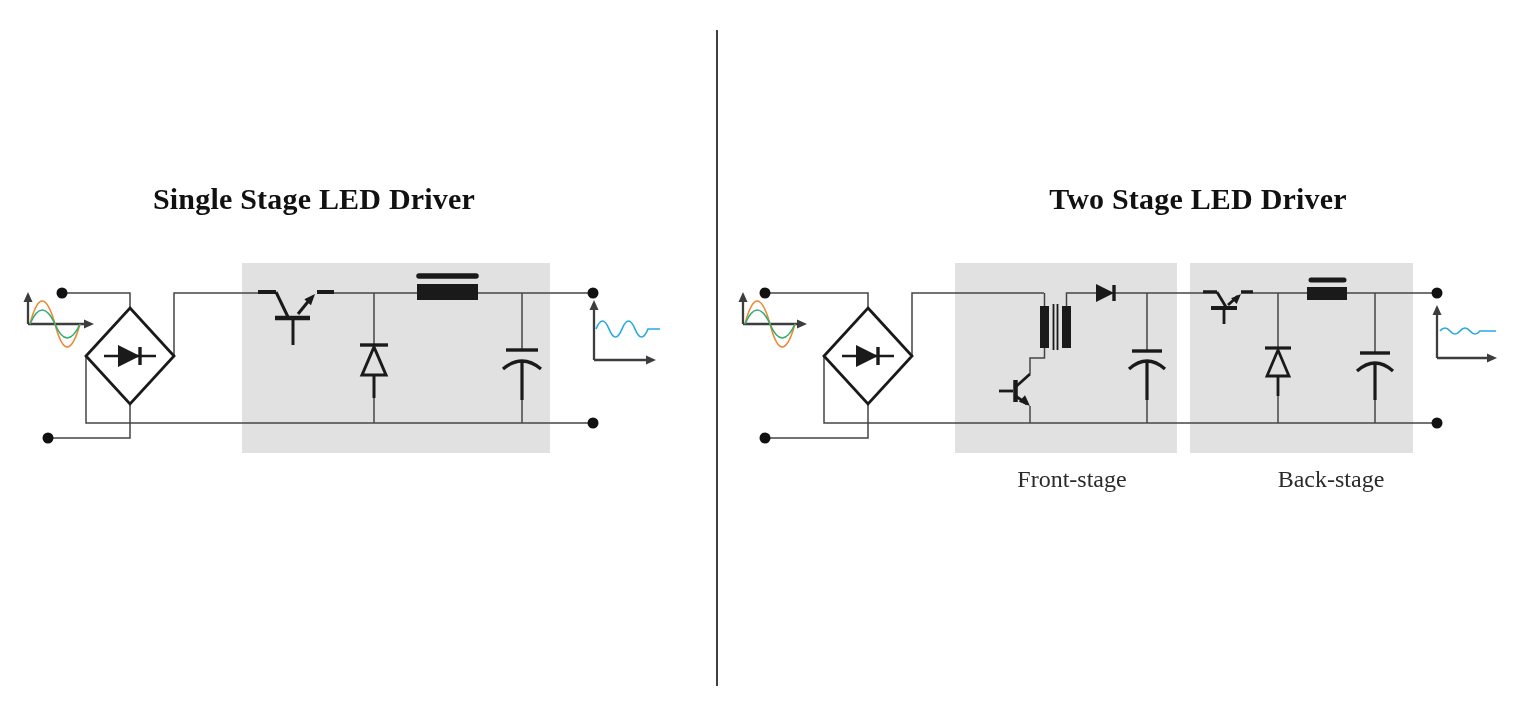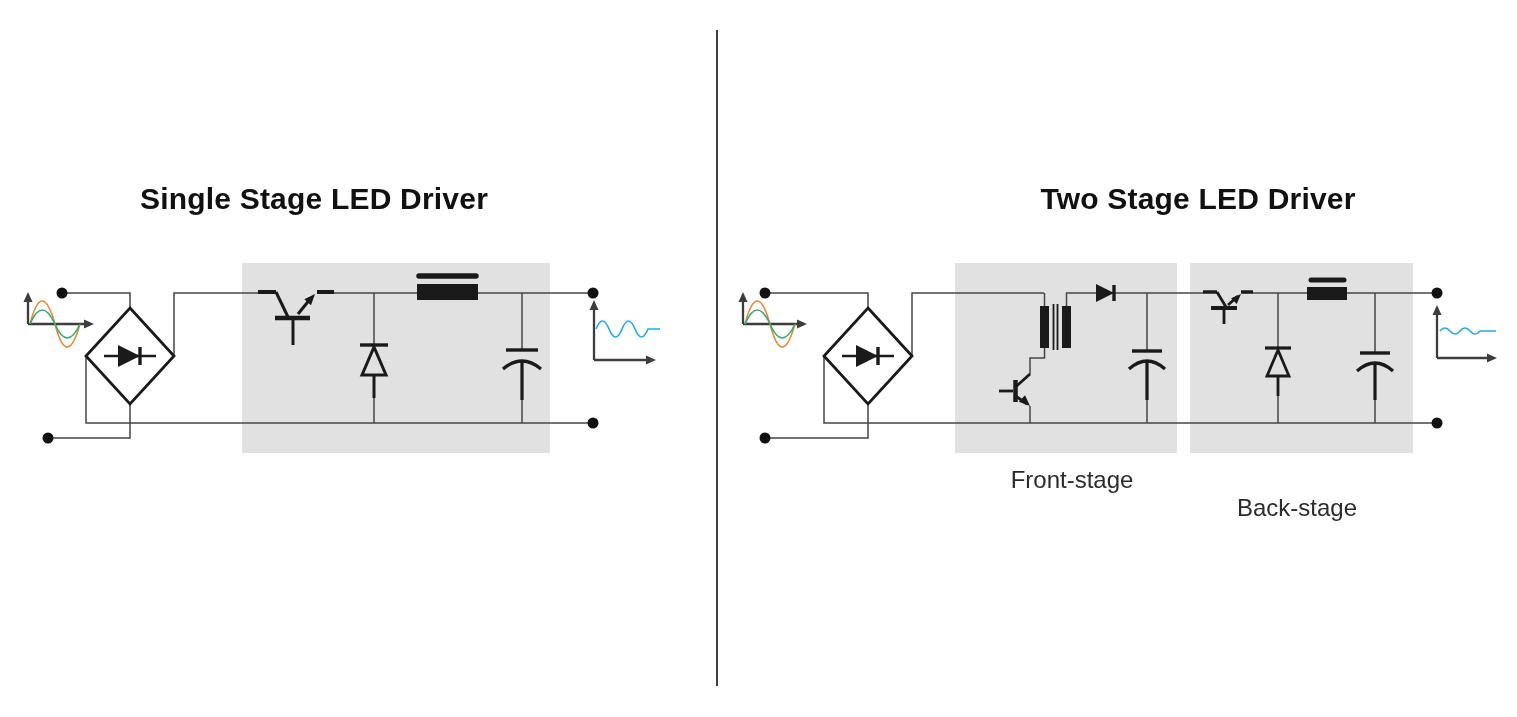--- a/index.html
+++ b/index.html
@@ -2,30 +2,30 @@
 <html style="--background: #ffffff; --divider: #3f3f3f; --title_text: #111111; --label_text: #2b2b2b; --wire: #454545; --component: #1a1a1a; --stage_box: #e1e1e1; --axis: #3d3d3d; --wave_orange: #ed8733; --wave_green: #33ac70; --wave_blue: #29abe2; --terminal: #111111;"><head>
 <meta charset="utf-8">
 <style>
   :root{
     --background:#ffffff; --divider:#3f3f3f; --title_text:#111111; --label_text:#2b2b2b;
     --wire:#454545; --component:#1a1a1a; --stage_box:#e1e1e1; --axis:#3d3d3d;
     --wave_orange:#ed8733; --wave_green:#33ac70; --wave_blue:#29abe2; --terminal:#111111;
   }
   html,body{margin:0;padding:0;background:#fff;}
   .canvas{position:relative;width:1517px;height:717px;background:var(--background);
-          font-family:Liberation Sans, sans-serif;overflow:hidden;}
+          font-family:Liberation Serif, serif;overflow:hidden;}
   .divider{position:absolute;left:716px;top:30px;width:2px;height:656px;background:var(--divider);}
   .title{position:absolute;top:182px;width:440px;text-align:center;font-weight:700;
          font-size:30px;color:var(--title_text);letter-spacing:.2px;white-space:nowrap;}
   .title.left{left:94px;}
   .title.right{left:978px;}
   .stage-label{position:absolute;top:466px;width:200px;text-align:center;font-size:24px;
                color:var(--label_text);white-space:nowrap;}
   .stage-label.front{left:972px;}
-  .stage-label.back{left:1197px;margin-top:28px;}
+  .stage-label.back{left:1231px;}
   svg.circuit{position:absolute;left:0;top:0;}
   .wire{stroke:var(--wire);stroke-width:1.5;fill:none;}
   .comp{stroke:var(--component);fill:none;}
   .compfill{fill:var(--component);stroke:none;}
   .box{fill:var(--stage_box);stroke:none;}
   .diamond{fill:#ffffff;stroke:var(--component);stroke-width:2.8;}
   .axis{stroke:var(--axis);stroke-width:2.3;fill:none;}
   .ax-arrow{fill:var(--axis);stroke:none;}
   .dot{fill:var(--terminal);stroke:none;}
   .worange{stroke:var(--wave_orange);stroke-width:1.6;fill:none;}

